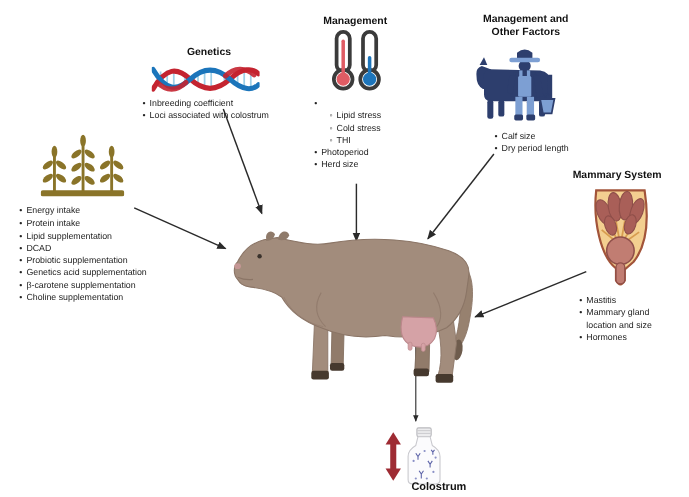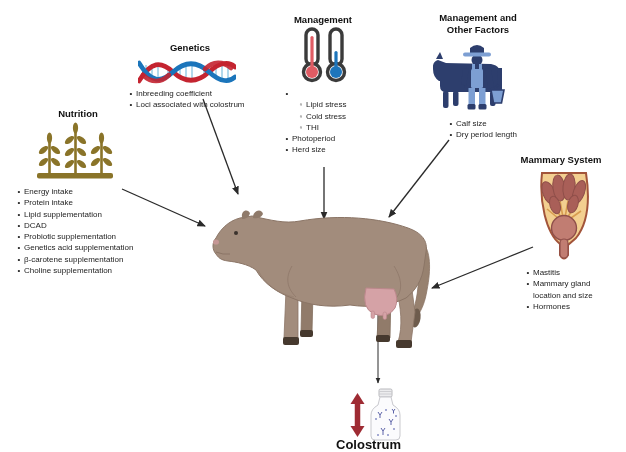--- a/index.html
+++ b/index.html
@@ -9,22 +9,22 @@
   .section{position:absolute;}
   .section-title{position:absolute;font-weight:bold;font-size:9.5px;line-height:11.5px;
                  color:#111;text-align:center;}
   .factor-list{position:absolute;font-size:8px;color:#232323;}
   .li{display:flex;line-height:11.3px;align-items:flex-start;}
   .li .bullet{flex:0 0 10px;width:10px;text-align:center;}
   .li.sub{margin-left:14px;}
   .li.sub .bullet{font-size:8px;}
   .li-text{flex:1;}
   .icon-abs{position:absolute;}
-  #colostrum-label{position:absolute;left:336px;top:437px;width:88px;text-align:left;
-                   font-weight:bold;font-size:13px;color:#111;}
+  #colostrum-label{position:absolute;left:336px;top:437px;width:88px;text-align:right;
+                   font-weight:bold;font-size:10px;color:#111;}
 </style>
 </head>
 <body>
 
 <div id="canvas">
 
   <svg class="layer" width="626" height="452" viewBox="0 0 626 452">
     <defs>
       <marker id="ah" markerUnits="userSpaceOnUse" markerWidth="9" markerHeight="8" refX="7.5" refY="3.5" orient="auto">
         <path d="M0,0 L8.5,3.5 L0,7 Z" fill="#2a2a2a"></path>
@@ -107,21 +107,20 @@
     </g>
 
     <g transform="translate(350,393)">
       <line x1="7.5" y1="9" x2="7.5" y2="35" stroke="#9e2b33" stroke-width="5.5"></line>
       <polygon points="7.5,0 0.5,11 14.5,11" fill="#9e2b33"></polygon>
       <polygon points="7.5,44 0.5,33 14.5,33" fill="#9e2b33"></polygon>
     </g>
   </svg>
 
   <div class="section" style="left:8px;top:108px;width:172px;height:168px;">
-    <div class="section-title" style="left:0;top:0;width:140px;">Nutrition</div>
     <svg class="icon-abs" style="left:29px;top:14px;" width="76" height="58" viewBox="0 0 76 58">
       <g fill="#8a7429">
         <rect x="0" y="51" width="76" height="5.5" rx="2"></rect>
         <rect x="11.2" y="20" width="2.6" height="33"></rect>
         <rect x="37.2" y="10" width="2.6" height="43"></rect>
         <rect x="63.2" y="20" width="2.6" height="33"></rect>
         <ellipse cx="12.5" cy="16" rx="2.6" ry="5.5"></ellipse>
         <ellipse cx="6.5" cy="28" rx="5.5" ry="2.7" transform="rotate(-38 6.5 28)"></ellipse>
         <ellipse cx="18.5" cy="28" rx="5.5" ry="2.7" transform="rotate(38 18.5 28)"></ellipse>
         <ellipse cx="6.5" cy="40" rx="5.5" ry="2.7" transform="rotate(-38 6.5 40)"></ellipse>

